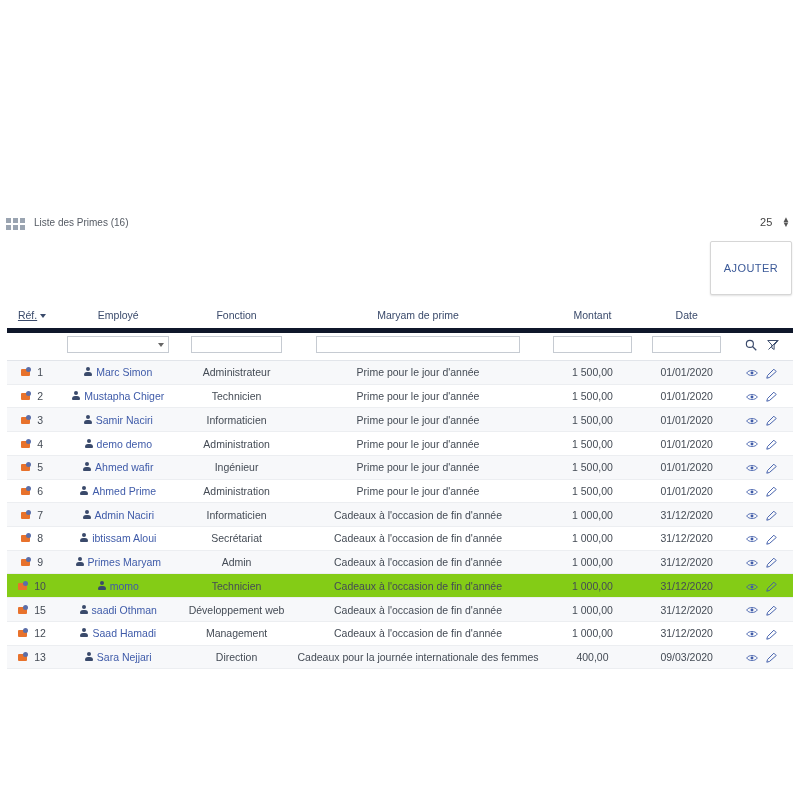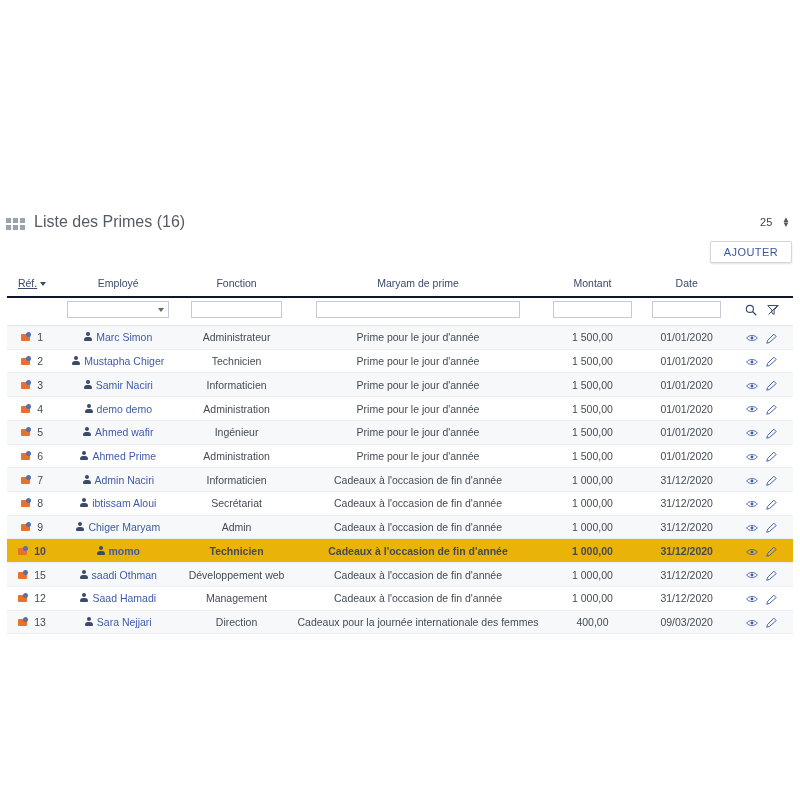--- a/index.html
+++ b/index.html
@@ -48,21 +48,21 @@
     display: block;
   }
   .grid-icon i:nth-child(1) { left: 0px;  top: 4px; }
   .grid-icon i:nth-child(2) { left: 7px;  top: 4px; }
   .grid-icon i:nth-child(3) { left: 14px; top: 4px; }
   .grid-icon i:nth-child(4) { left: 0px;  top: 11px; }
   .grid-icon i:nth-child(5) { left: 7px;  top: 11px; }
   .grid-icon i:nth-child(6) { left: 14px; top: 11px; }
 
   .list-title {
-    font-size: 16px;
+    font-size: 10px;
     color: #555b64;
     flex: 1 1 auto;
   }
   .page-size {
     display: flex;
     align-items: center;
     font-size: 11px;
     color: #444;
     gap: 4px;
   }
@@ -83,37 +83,37 @@
     padding: 2px 8px 8px 0;
   }
   .btn-add {
     background: #ffffff;
     border: 1px solid #d6d6d6;
     border-radius: 2px;
     box-shadow: 0 1px 2px rgba(0,0,0,0.12);
     font-size: 11px;
     color: #3b5998;
     letter-spacing: 0.4px;
-    padding: 4px 13px;
+    padding: 20px 13px;
     cursor: pointer;
   }
 
   
   table.grid {
     width: 786px;
     margin: 0 7px;
     border-collapse: collapse;
     font-size: 10.5px;
   }
   table.grid thead th {
     font-weight: normal;
     font-size: 10.5px;
     color: #3a4a6b;
     padding: 6px 2px 7px 2px;
-    border-bottom: 2px solid #0f172a;
+    border-bottom: 5px solid #0f172a;
     text-align: center;
     white-space: nowrap;
   }
   th.col-ref { text-align: left; padding-left: 10px; width: 46px; }
   th.col-emp { width: 118px; }
   th.col-fonc { width: 110px; }
   th.col-obj { width: 244px; }
   th.col-mont { width: 96px; }
   th.col-date { width: 84px; }
   th.col-act { width: 58px; }
@@ -173,21 +173,21 @@
 
   
   tbody.data td {
     padding: 5px 2px;
     border-bottom: 1px solid #eceef1;
     text-align: center;
     color: #444b55;
     white-space: nowrap;
   }
   tbody.data tr.alt { background: #f7f8fa; }
-  tbody.data tr.sel { background: #eab308; font-weight: bold; }
+  tbody.data tr.sel { background: #84cc16; }
   td.c-ref {
     text-align: left;
     padding-left: 8px;
     color: #3f5ba9;
   }
   td.c-mont { text-align: right; padding-right: 26px; }
   td.c-emp a {
     color: #3f5ba9;
     text-decoration: none;
   }
@@ -435,21 +435,21 @@
             <td>31/12/2020</td>
             <td class="act-cell"><span class="eye"><svg width="12" height="10" viewBox="0 0 18 12">
                   <path d="M1 6 C4 1, 14 1, 17 6 C14 11, 4 11, 1 6 Z" fill="none" stroke="#3f5ba9" stroke-width="1.3"></path>
                   <circle cx="9" cy="6" r="2.2" fill="#3f5ba9"></circle>
                 </svg></span><span class="pen"><svg width="11" height="11" viewBox="0 0 14 14">
                   <path d="M1 13 l1-3.5 L10 1.5 l3 3 L4.5 12 Z" fill="none" stroke="#3f5ba9" stroke-width="1.2"></path>
                 </svg></span></td>
           </tr>
           <tr class="alt">
             <td class="c-ref"><span class="row-ico"></span><span>9</span></td>
-            <td class="c-emp"><span class="person-ico"></span><a href="#">Chiger Maryam</a></td>
+            <td class="c-emp"><span class="person-ico"></span><a href="#">Primes Maryam</a></td>
             <td>Admin</td>
             <td>Cadeaux à l'occasion de fin d'année</td>
             <td class="c-mont">1 000,00</td>
             <td>31/12/2020</td>
             <td class="act-cell"><span class="eye"><svg width="12" height="10" viewBox="0 0 18 12">
                   <path d="M1 6 C4 1, 14 1, 17 6 C14 11, 4 11, 1 6 Z" fill="none" stroke="#3f5ba9" stroke-width="1.3"></path>
                   <circle cx="9" cy="6" r="2.2" fill="#3f5ba9"></circle>
                 </svg></span><span class="pen"><svg width="11" height="11" viewBox="0 0 14 14">
                   <path d="M1 13 l1-3.5 L10 1.5 l3 3 L4.5 12 Z" fill="none" stroke="#3f5ba9" stroke-width="1.2"></path>
                 </svg></span></td>

